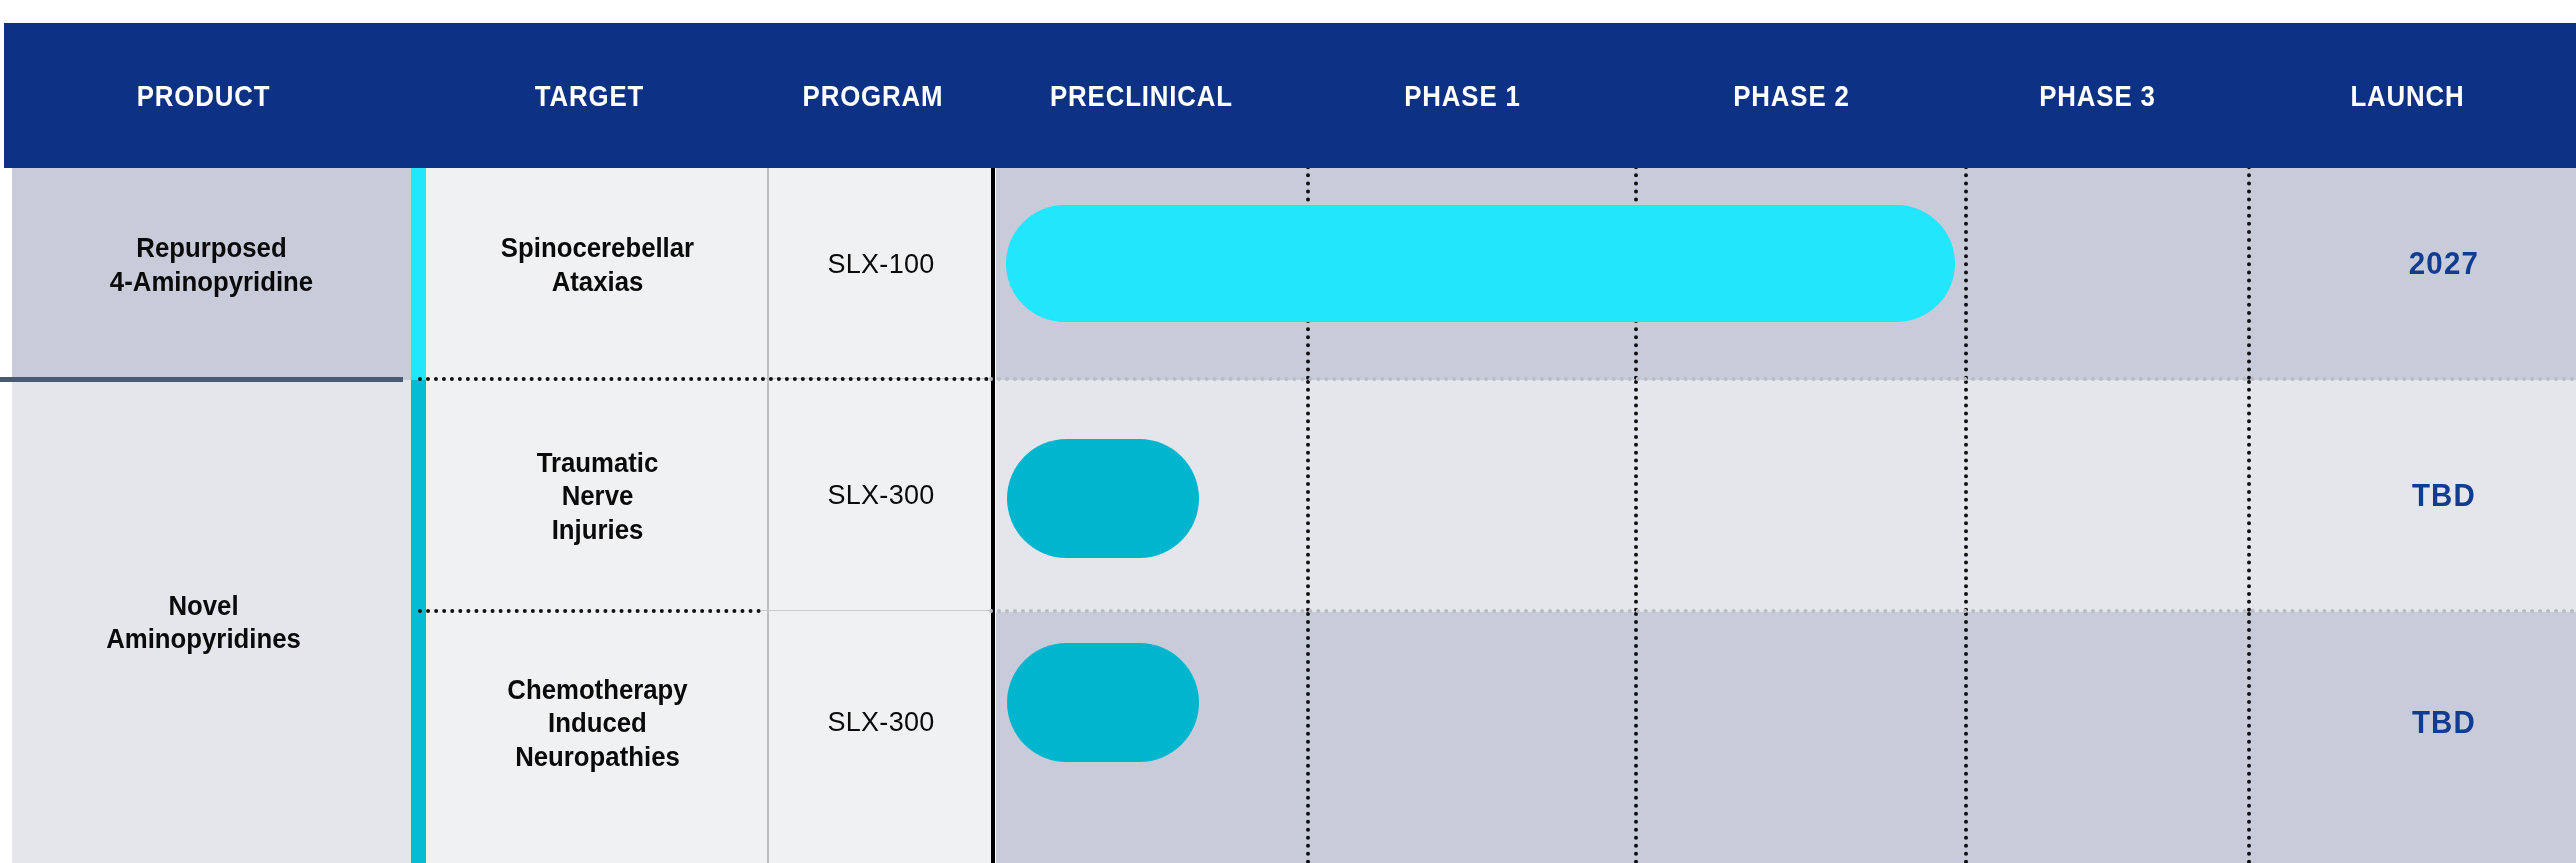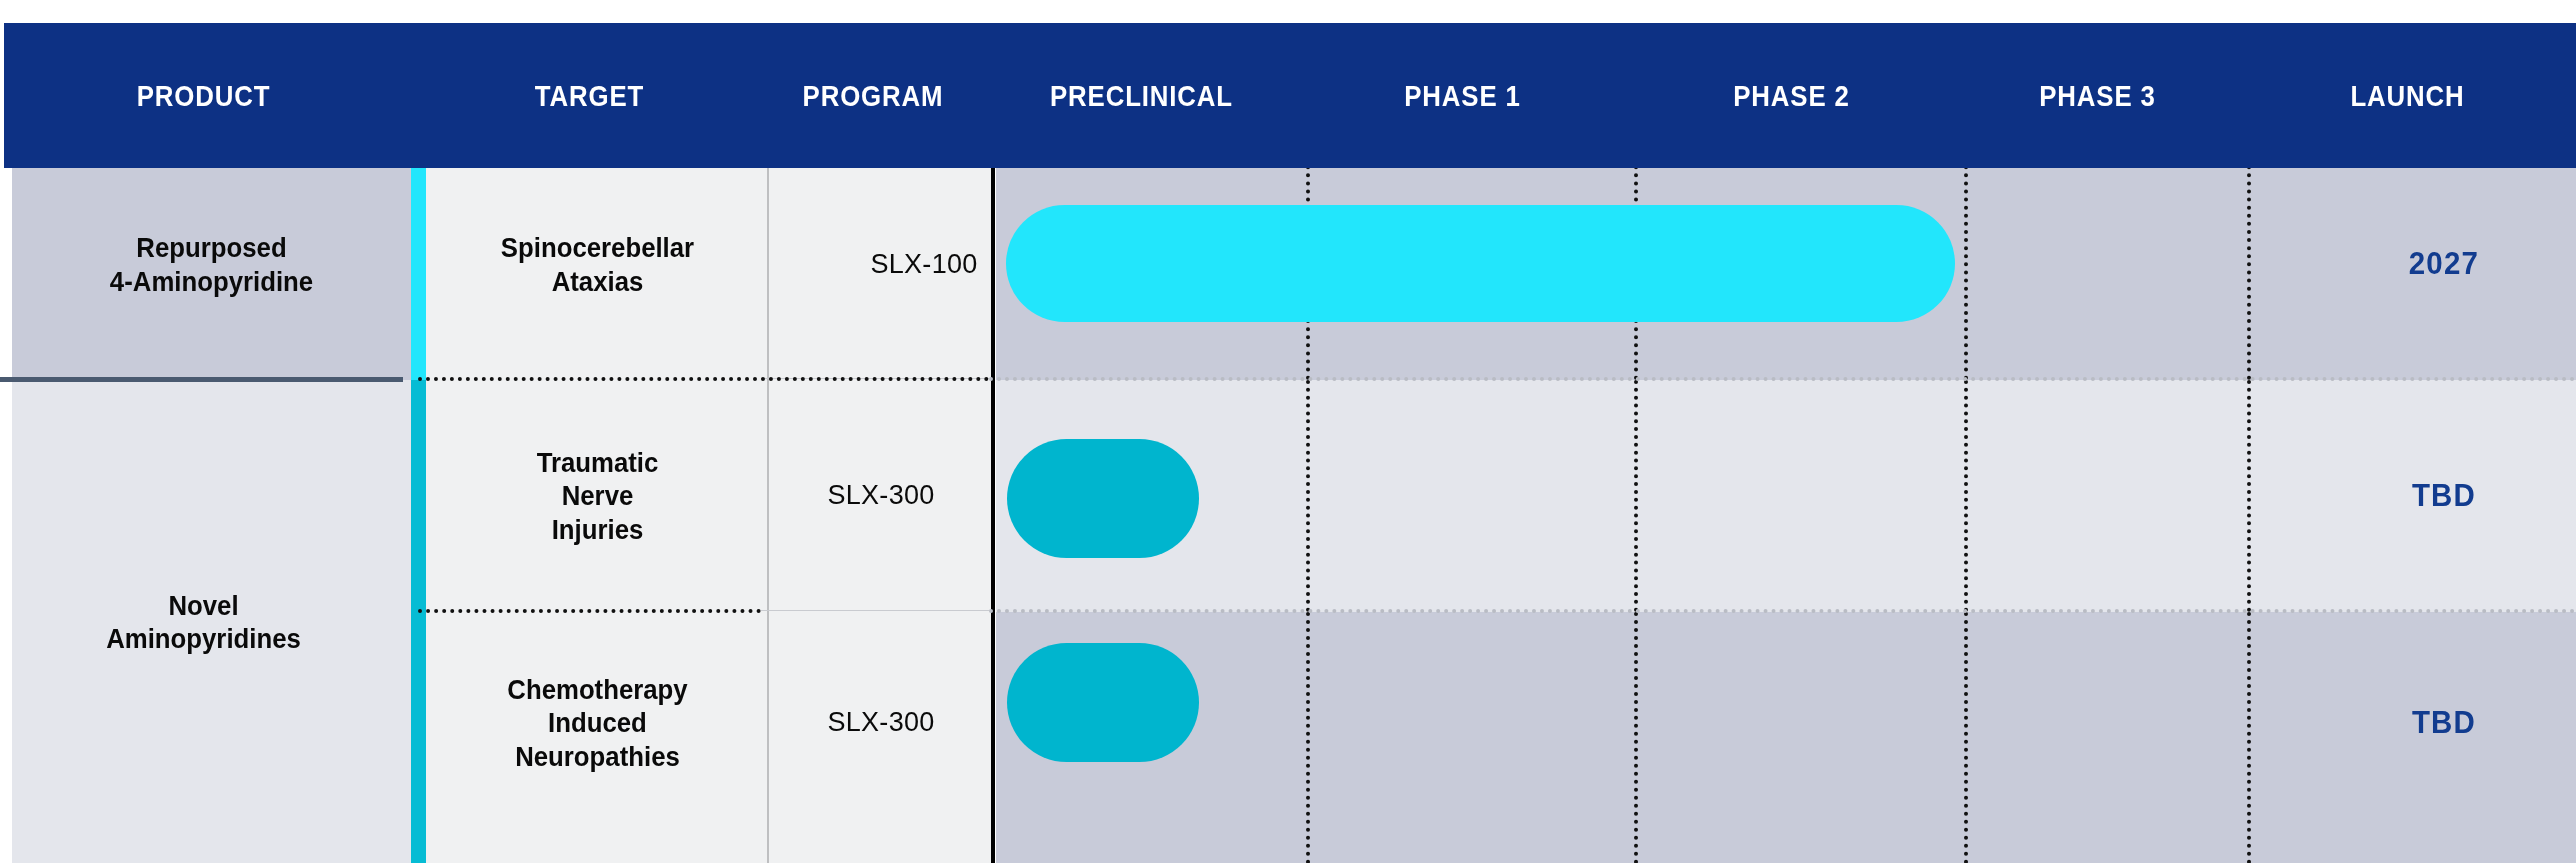--- a/index.html
+++ b/index.html
@@ -244,21 +244,21 @@
       </div>
     </div>
 
     <div class="txt txt-target" style="left:418px; top:0; width:343px; height:231px;">
       <div>
         <div>Spinocerebellar</div>
         <div>Ataxias</div>
       </div>
     </div>
 
-    <div class="txt txt-program" style="left:761px; top:0; width:224px; height:231px;padding-left:43px;">SLX-100</div>
+    <div class="txt txt-program" style="left:761px; top:0; width:224px; height:231px;">SLX-100</div>
 
     <div class="txt txt-launch" style="left:2296px; top:0; width:280px; height:231px;">2027</div>
   </div>
 
   <div class="hline-solid" style="top:377px;"></div>
   <div class="hdot-black" style="left:418px; width:571px; top:377px;"></div>
   <div class="hline-gray" style="left:761px; width:228px; top:378px;"></div>
   <div class="hdot-gray" style="left:989px; width:1587px; top:377px;"></div>
 
   <div class="hdot-black" style="left:418px; width:343px; top:609px;"></div>

